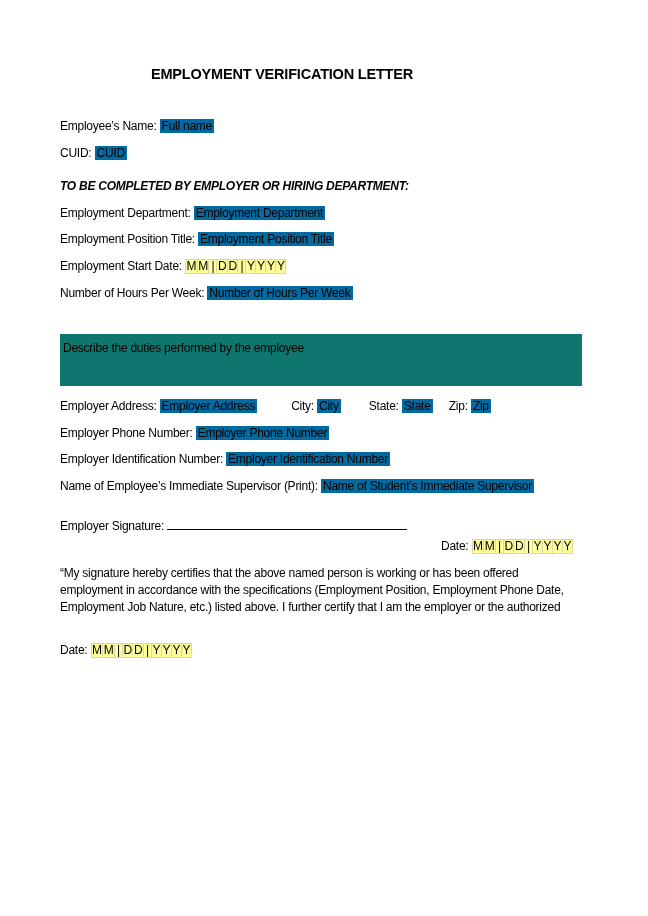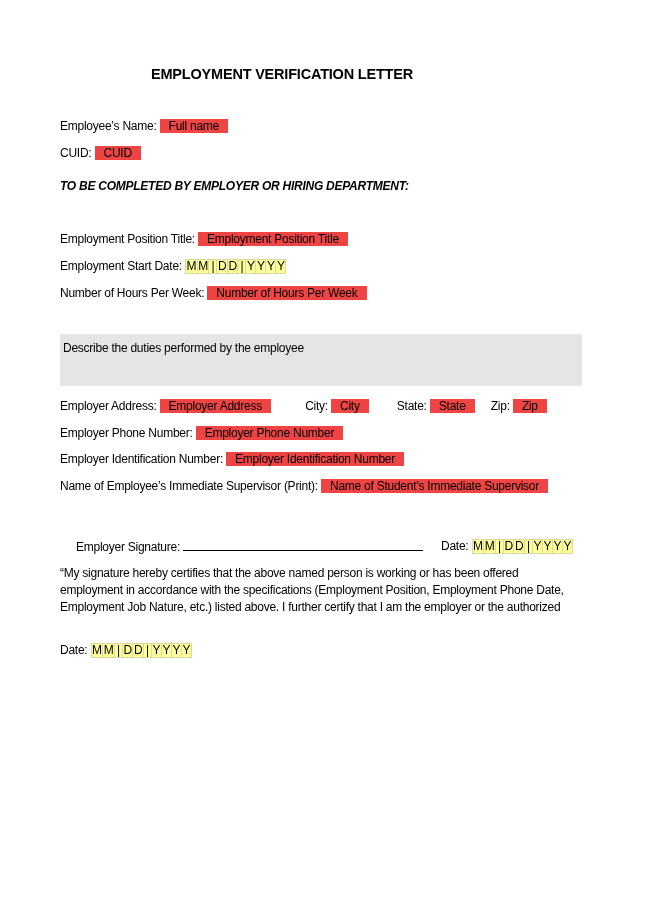--- a/index.html
+++ b/index.html
@@ -32,22 +32,22 @@
     }
     .line {
       position: absolute;
       left: 60px;
       white-space: nowrap;
       font-size: 12px;
       letter-spacing: -0.25px;
       line-height: 15px;
     }
     .hl {
-      background: #ef4444;
-      padding: 0 9px;
+      background: #0369a1;
+      padding: 0 2px;
     }
     .section-head {
       font-weight: bold;
     }
     .date-box {
       display: inline-flex;
       background: #ffff99;
       border: 1px solid #d9d9a0;
       line-height: 13px;
       vertical-align: middle;
@@ -60,21 +60,21 @@
       text-align: center;
     }
     .date-box span:last-child { border-right: none; }
     .date-box .sep { min-width: 6px; }
     .duties-box {
       position: absolute;
       left: 60px;
       top: 334px;
       width: 522px;
       height: 52px;
-      background: #e5e5e5;
+      background: #0f766e;
     }
     .duties-box .txt {
       position: absolute;
       left: 3px;
       top: 7px;
       font-size: 12px;
       letter-spacing: -0.25px;
     }
     .gap { display: inline-block; }
     .sig-line {
@@ -107,20 +107,24 @@
     <span class="hl">Full name</span>
   </div>
 
   <div class="line" style="top:146px;">
     <span>CUID:</span>
     <span class="hl">CUID</span>
   </div>
 
   <div class="line section-head" style="top:179px;font-style:italic;">TO BE COMPLETED BY EMPLOYER OR HIRING DEPARTMENT:</div>
 
+  <div class="line" style="top:206px;">
+    <span>Employment Department:</span>
+    <span class="hl">Employment Department</span>
+  </div>
 
   <div class="line" style="top:232px;">
     <span>Employment Position Title:</span>
     <span class="hl">Employment Position Title</span>
   </div>
 
   <div class="line" style="top:259px;">
     <span>Employment Start Date:</span>
     <span class="date-box">
       <span>M</span>
@@ -170,21 +174,21 @@
     <span>Employer Identification Number:</span>
     <span class="hl">Employer Identification Number</span>
   </div>
 
   <div class="line" style="top:479px;">
     <span>Name of Employee’s Immediate Supervisor (Print):</span>
     <span class="hl">Name of Student’s Immediate Supervisor</span>
   </div>
 
 
-  <div class="line" style="top:539px;margin-left:16px;">
+  <div class="line" style="top:518px;">
     <span>Employer Signature:</span>
     <span class="sig-line"></span>
   </div>
 
   <div class="line" style="top:539px; left:441px;">
     <span>Date:</span>
     <span class="date-box">
       <span>M</span>
       <span>M</span>
       <span class="sep">|</span>

